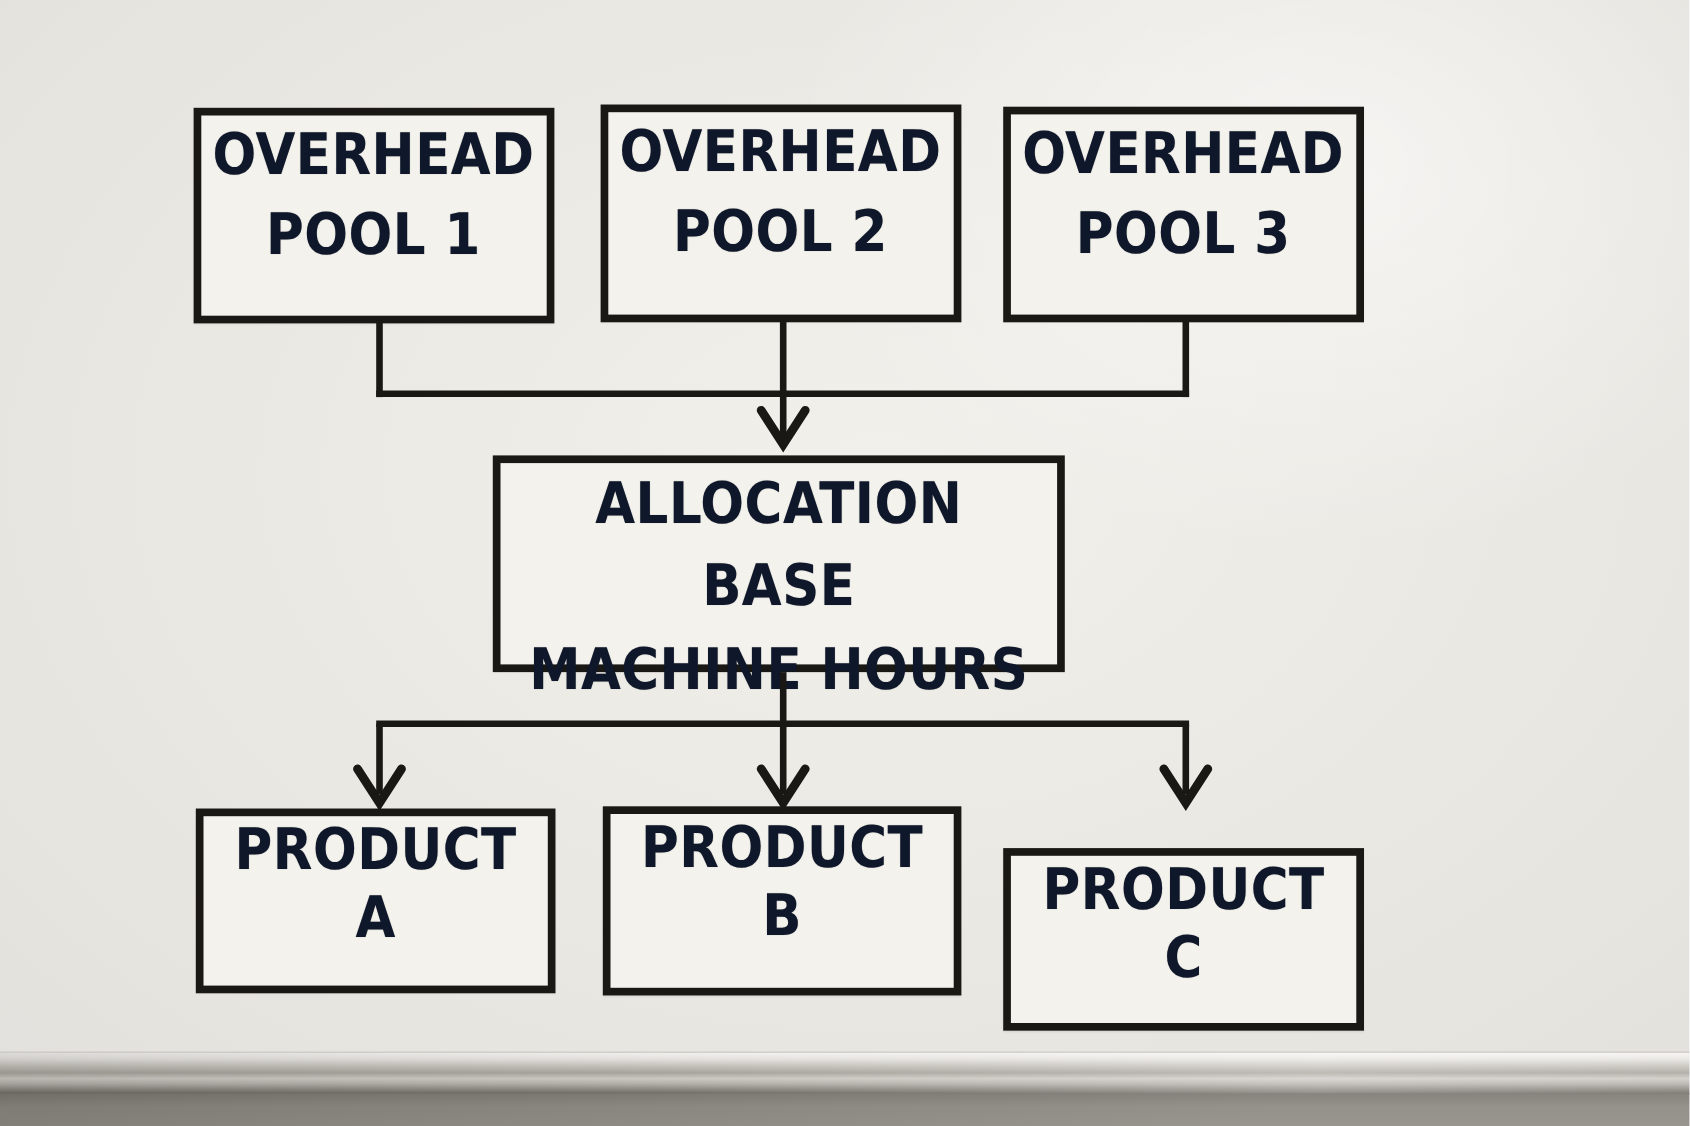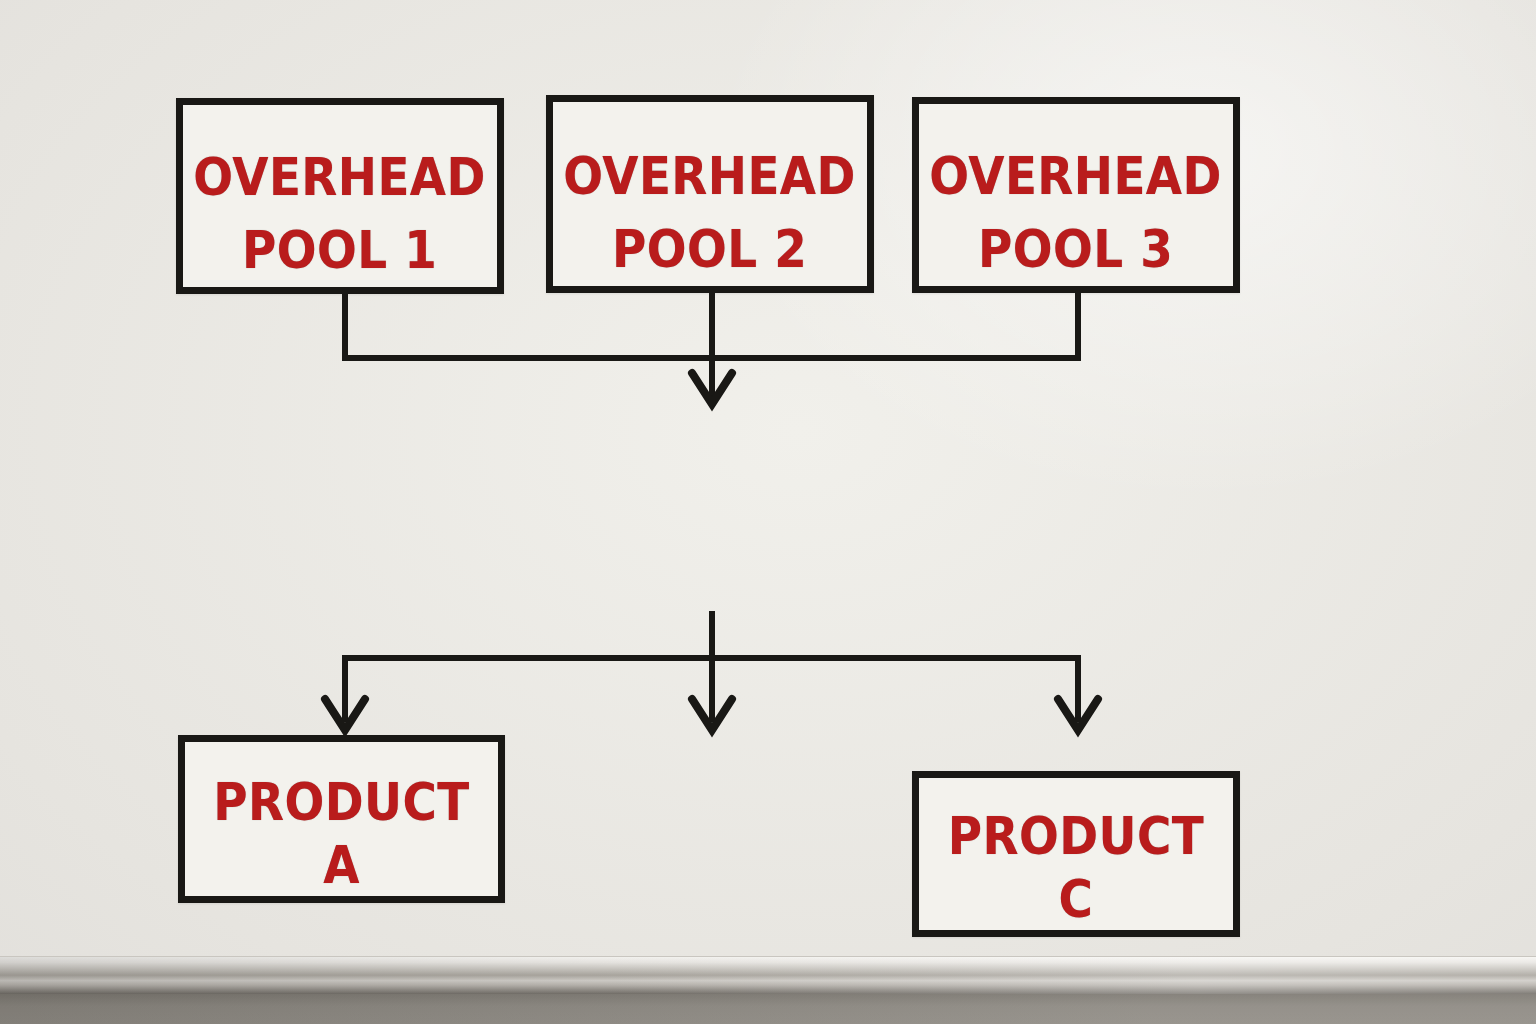--- a/index.html
+++ b/index.html
@@ -17,24 +17,24 @@
   }
   
   .board { position: absolute; left: 0; top: 0; width: 1536px; height: 958px; }
 
   .node {
     position: absolute;
     box-sizing: border-box;
     border: 7px solid #191815;
     background: #f3f2ed;
     display: flex;
-    align-items: flex-end;
+    align-items: flex-start;
     justify-content: center;
     text-align: center;
-    color: #b91c1c;
+    color: #0f172a;
     box-shadow: 0 1px 2px rgba(0,0,0,0.08);
   }
   .node .lbl {
     font-weight: 700;
     white-space: pre-line;
     transform: scaleX(0.9);
     letter-spacing: 0.5px;
     text-shadow: 0 0 1px rgba(25,24,21,0.35);
   }
   .n-pool { width: 328px; height: 196px; }
@@ -85,23 +85,30 @@
     </div>
     <div class="node n-pool" id="n-pool2">
       <div class="lbl">OVERHEAD
 POOL 2</div>
     </div>
     <div class="node n-pool" id="n-pool3">
       <div class="lbl">OVERHEAD
 POOL 3</div>
     </div>
 
+    <div class="node" id="n-alloc">
+      <div class="lbl">ALLOCATION BASE
+MACHINE HOURS</div>
+    </div>
 
     <div class="node n-prod" id="n-prodA">
       <div class="lbl">PRODUCT A</div>
+    </div>
+    <div class="node n-prod" id="n-prodB">
+      <div class="lbl">PRODUCT B</div>
     </div>
     <div class="node n-prod" id="n-prodC">
       <div class="lbl">PRODUCT C</div>
     </div>
 
     <svg class="connectors" width="1536" height="1024" viewBox="0 0 1536 1024">
       <g stroke="#191815" stroke-width="6" fill="none">
 
         <path d="M 345 291 V 361"></path>
         <path d="M 1078 291 V 361"></path>

